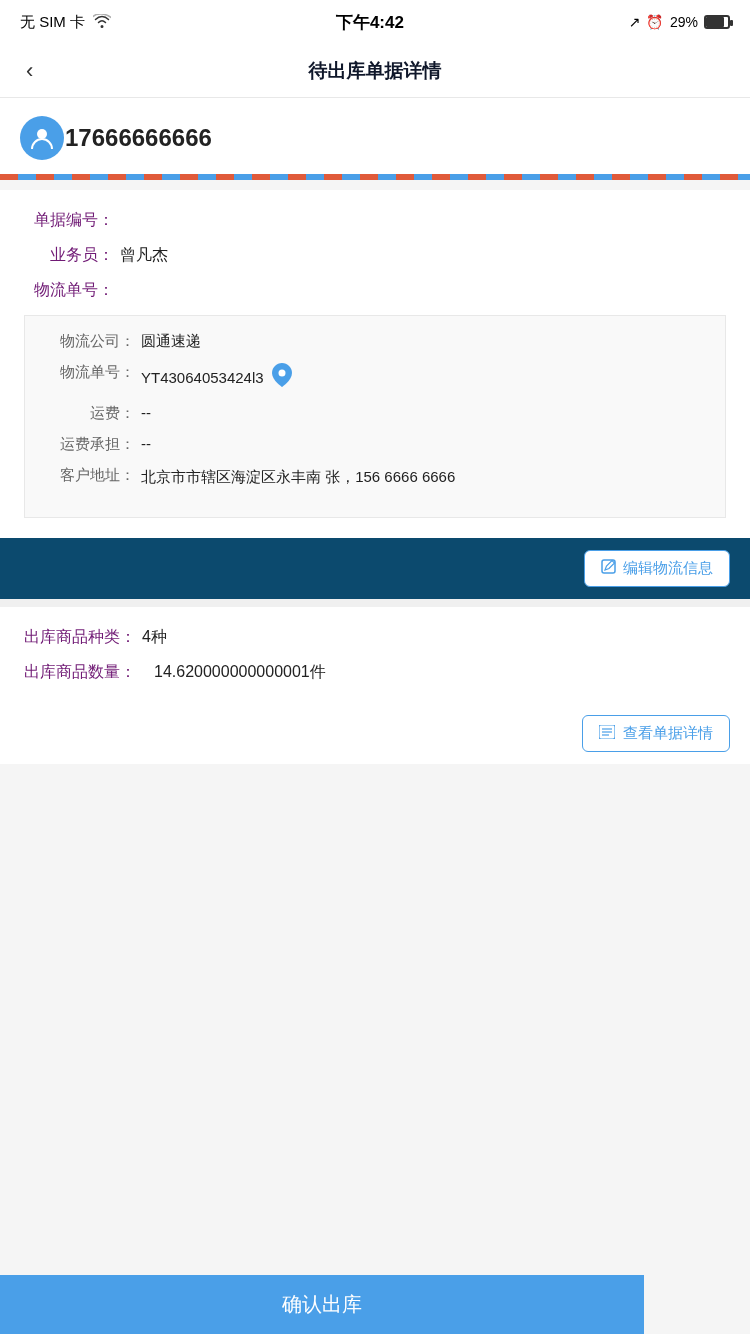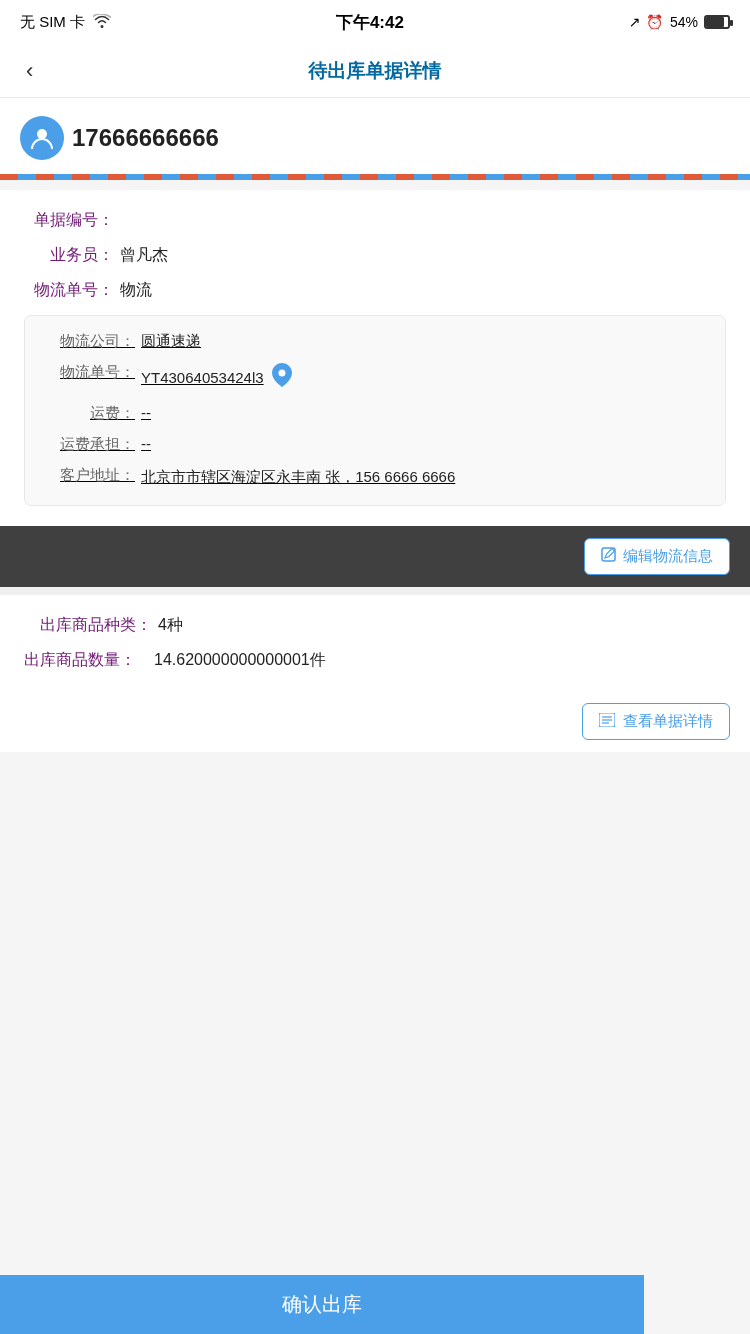--- a/index.html
+++ b/index.html
@@ -41,41 +41,41 @@
       position: absolute;
       left: 16px;
       font-size: 22px;
       color: #333;
       cursor: pointer;
       padding: 10px;
     }
     .nav-title {
       font-size: 19px;
       font-weight: 600;
-      color: #0369a1;
+      color: #0f172a;
     }
 
     
     .dashed-separator {
       height: 6px;
       width: 100%;
       background: repeating-linear-gradient(
         90deg,
         #e05a3a 0px, #e05a3a 18px,
         #4a9fe8 18px, #4a9fe8 36px
       );
     }
 
     
     .customer-header {
       background: #fff;
       padding: 18px 20px 14px 20px;
       display: flex;
       align-items: center;
-      gap: 8px;
+      gap: 1px;
     }
     .customer-avatar {
       width: 44px;
       height: 44px;
       border-radius: 50%;
       background: #4a9fe8;
       display: flex;
       align-items: center;
       justify-content: center;
     }
@@ -108,33 +108,32 @@
     }
     .info-value {
       color: #222;
       flex: 1;
     }
 
     
     .logistics-card {
       background: #f9f9f9;
       border: 1px solid #e8e8e8;
-      border-radius: 7px;
+      border-radius: 0;
       margin: 10px 0 0 0;
       padding: 16px 20px;
-      text-decoration: underline;
     }
     .logistics-row {
       display: flex;
       align-items: flex-start;
       margin-bottom: 12px;
       font-size: 15px;
       color: #333;
     }
-    .logistics-row:last-child { margin-bottom: 0; }
+    .logistics-row:last-child { margin-bottom: 12px; }
     .logistics-label {
       color: #666;
       min-width: 90px;
       text-align: right;
       margin-right: 6px;
       flex-shrink: 0;
     }
     .logistics-value {
       color: #222;
       flex: 1;
@@ -146,21 +145,21 @@
     .location-icon {
       color: #4a9fe8;
       font-size: 18px;
     }
 
     
     .edit-btn-row {
       display: flex;
       justify-content: flex-end;
       padding: 12px 20px;
-      background: #404040;
+      background: #0c4a6e;
     }
     .edit-btn {
       border: 1px solid #4a9fe8;
       color: #4a9fe8;
       border-radius: 6px;
       padding: 8px 16px;
       font-size: 15px;
       background: #fff;
       display: flex;
       align-items: center;
@@ -236,21 +235,21 @@
         <path d="M5.5 8.5C6.7 7.3 7.8 6.7 9 6.7s2.3.6 3.5 1.8" stroke="#333" stroke-width="1.5" stroke-linecap="round" fill="none"></path>
         <path d="M2.5 5.5C4.5 3.5 6.6 2.5 9 2.5s4.5 1 6.5 3" stroke="#333" stroke-width="1.5" stroke-linecap="round" fill="none"></path>
         <path d="M0 2.5C2.5 0 5.5-0.3 9 0c3.5.3 6.5 1.5 9 3.5" stroke="#333" stroke-width="1.5" stroke-linecap="round" fill="none" opacity="0.4"></path>
       </svg>
     </span>
   </div>
   <div class="status-center">下午4:42</div>
   <div class="status-right">
     <span>↗</span>
     <span>⏰</span>
-    <span>54%</span>
+    <span>29%</span>
     <span style="display:inline-block;width:26px;height:14px;border:2px solid #333;border-radius:3px;position:relative;">
       <span style="display:block;width:80%;height:100%;background:#333;border-radius:1px;"></span>
       <span style="position:absolute;right:-5px;top:3px;width:3px;height:6px;background:#333;border-radius:1px;"></span>
     </span>
   </div>
 </div>
 
 <div class="nav-bar">
   <div class="nav-back">‹</div>
   <span class="nav-title">待出库单据详情</span>
@@ -271,21 +270,20 @@
 <div class="info-section">
   <div class="info-row">
     <span class="info-label">单据编号：</span>
   </div>
   <div class="info-row">
     <span class="info-label">业务员：</span>
     <span class="info-value">曾凡杰</span>
   </div>
   <div class="info-row">
     <span class="info-label">物流单号：</span>
-    <span class="info-value">物流</span>
   </div>
 
   <div class="logistics-card">
     <div class="logistics-row">
       <span class="logistics-label">物流公司：</span>
       <span class="logistics-value">圆通速递</span>
     </div>
     <div class="logistics-row">
       <span class="logistics-label">物流单号：</span>
       <span class="logistics-value">
@@ -322,21 +320,21 @@
       </svg>
     </span>
     <span>编辑物流信息</span>
   </button>
 </div>
 
 <div class="section-divider"></div>
 
 <div class="goods-section">
   <div class="info-row">
-    <span class="info-label" style="min-width:110px;margin-left:16px;">出库商品种类：</span>
+    <span class="info-label" style="min-width:110px;">出库商品种类：</span>
     <span class="info-value">4种</span>
   </div>
   <div class="info-row">
     <span class="info-label" style="min-width:110px;">出库商品数量：</span>
     <span class="info-value">14.620000000000001件</span>
   </div>
 </div>
 
 <div class="detail-btn-row">
   <button class="detail-btn">

